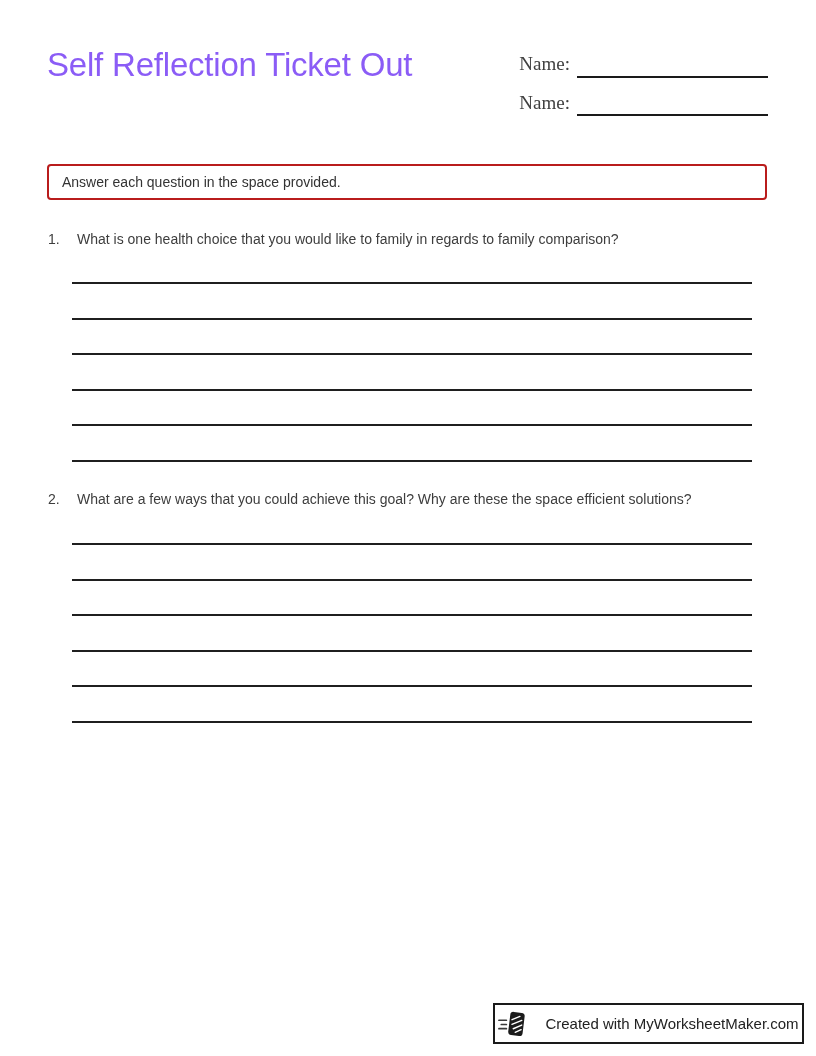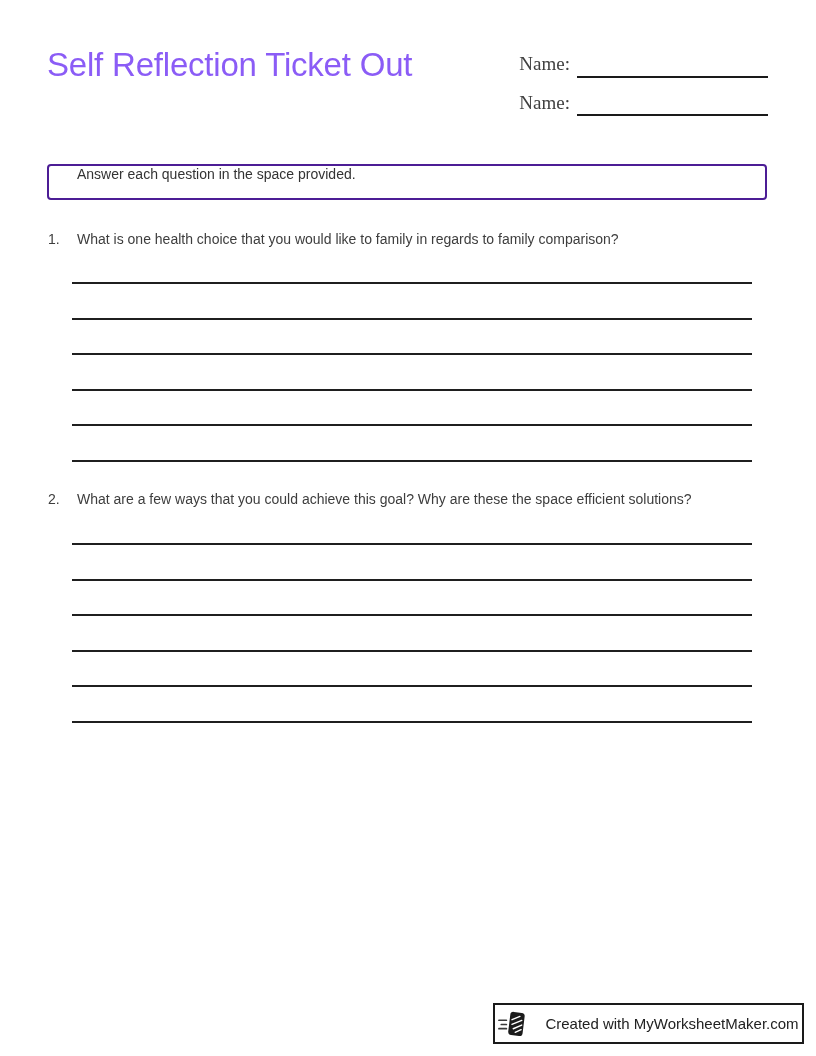--- a/index.html
+++ b/index.html
@@ -44,24 +44,25 @@
   }
   .field-line.name { top: 76px; }
   .field-line.date { top: 114px; }
   .instructions {
     position: absolute;
     left: 47px;
     top: 164px;
     width: 720px;
     height: 36px;
     box-sizing: border-box;
-    border: 2px solid #4c1d95;
+    border: 2px solid #b91c1c;
     border-radius: 4px;
     display: flex;
-    padding-left: 28px;
+    align-items: center;
+    padding-left: 13px;
   }
   .instructions-text {
     font-size: 14px;
     color: #333333;
   }
   .question-row {
     position: absolute;
     left: 48px;
     width: 712px;
     display: flex;

